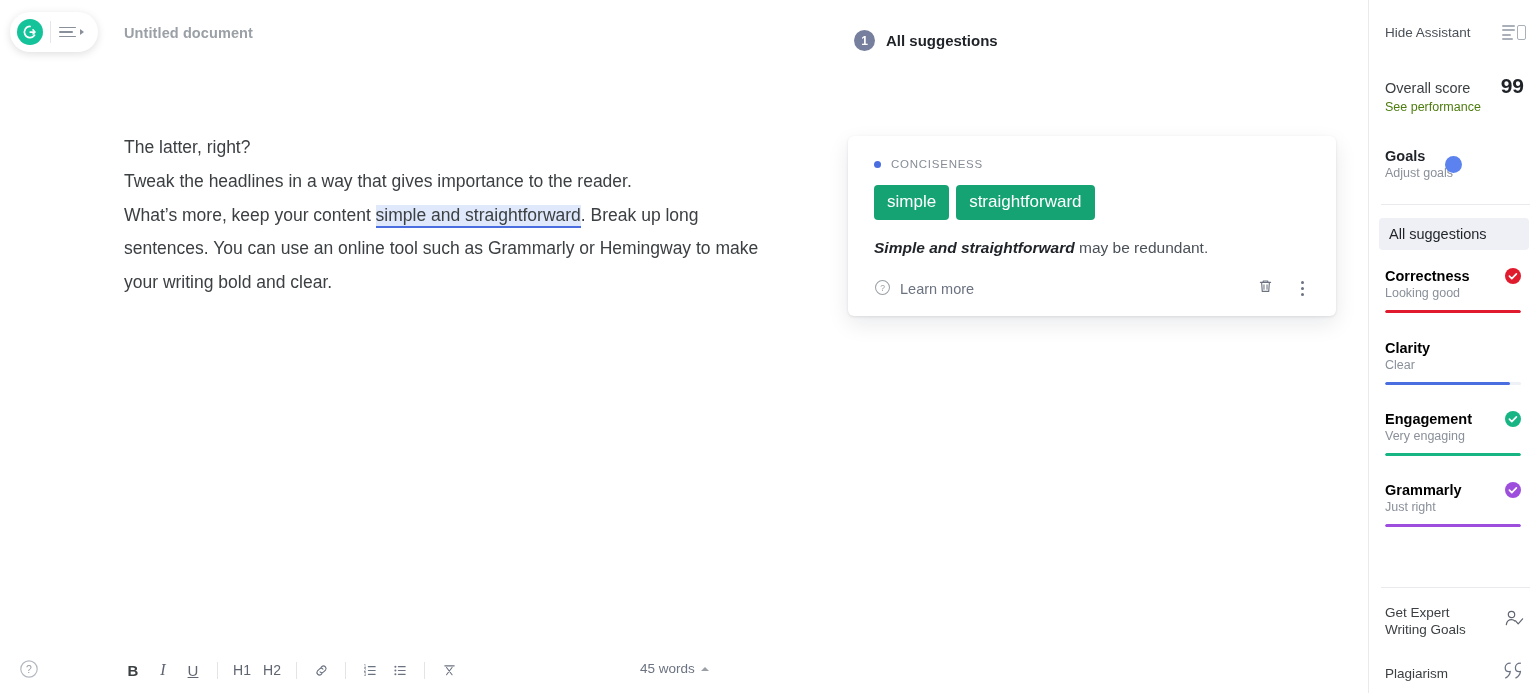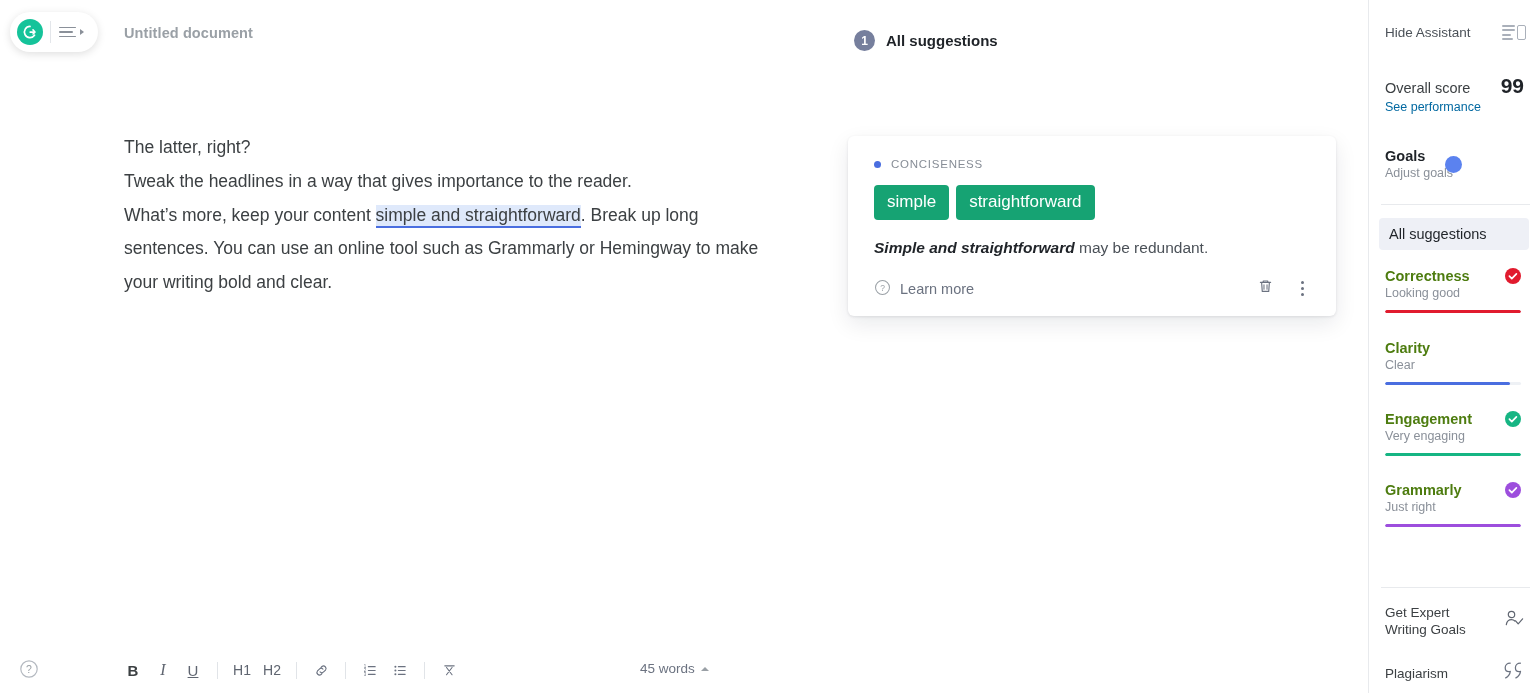--- a/index.html
+++ b/index.html
@@ -165,21 +165,21 @@
   .panel-lines i:nth-child(3) { width: 9px; }
   .panel-lines i:nth-child(4) { width: 11px; }
   .panel-box { width: 9px; height: 15px; border: 1.6px solid #aab0ba; border-radius: 2px; }
 
   .score-row {
     position: absolute; left: 16px; top: 74px; right: 12px;
     display: flex; align-items: baseline;
   }
   .score-label { font-size: 14.5px; color: #3c4043; }
   .score-val { margin-left: auto; font-size: 21px; font-weight: bold; color: #1f2328; }
-  .score-sub { position: absolute; left: 16px; top: 100px; font-size: 12.5px; color: #0369a1; }
+  .score-sub { position: absolute; left: 16px; top: 100px; font-size: 12.5px; color: #4d7c0f; }
 
   .goals-block { position: absolute; left: 16px; top: 148px; right: 12px; }
   .goals-title { font-size: 14.5px; font-weight: bold; color: #1f2328; }
   .goals-sub { font-size: 12.5px; color: #8a9099; margin-top: 2px; }
   .goals-dot {
     position: absolute; left: 60px; top: 8px;
     width: 17px; height: 17px; border-radius: 50%; background: #5b82ef;
   }
 
   .divider { position: absolute; left: 12px; right: 6px; height: 1px; background: #e8eaed; }
@@ -187,21 +187,21 @@
   .all-sugg {
     position: absolute; left: 10px; top: 218px;
     width: 150px; height: 32px;
     background: #eef0f6; border-radius: 4px;
     display: flex; align-items: center; padding-left: 10px;
     font-size: 14.5px; color: #1f2328;
   }
 
   .metric { position: absolute; left: 16px; width: 136px; }
   .metric-top { display: flex; align-items: center; }
-  .metric-name { font-size: 14.5px; font-weight: bold; color: #4d7c0f; }
+  .metric-name { font-size: 14.5px; font-weight: bold; color: #000000; }
   .metric-badge {
     margin-left: auto; width: 16px; height: 16px; border-radius: 50%;
     display: flex; align-items: center; justify-content: center;
   }
   .metric-badge svg { display: block; }
   .metric-sub { font-size: 12.5px; color: #8a9099; margin-top: 2px; }
   .metric-bar {
     margin-top: 10px; height: 3px; width: 136px;
     background: #eef1f5; border-radius: 2px; overflow: hidden;
   }

